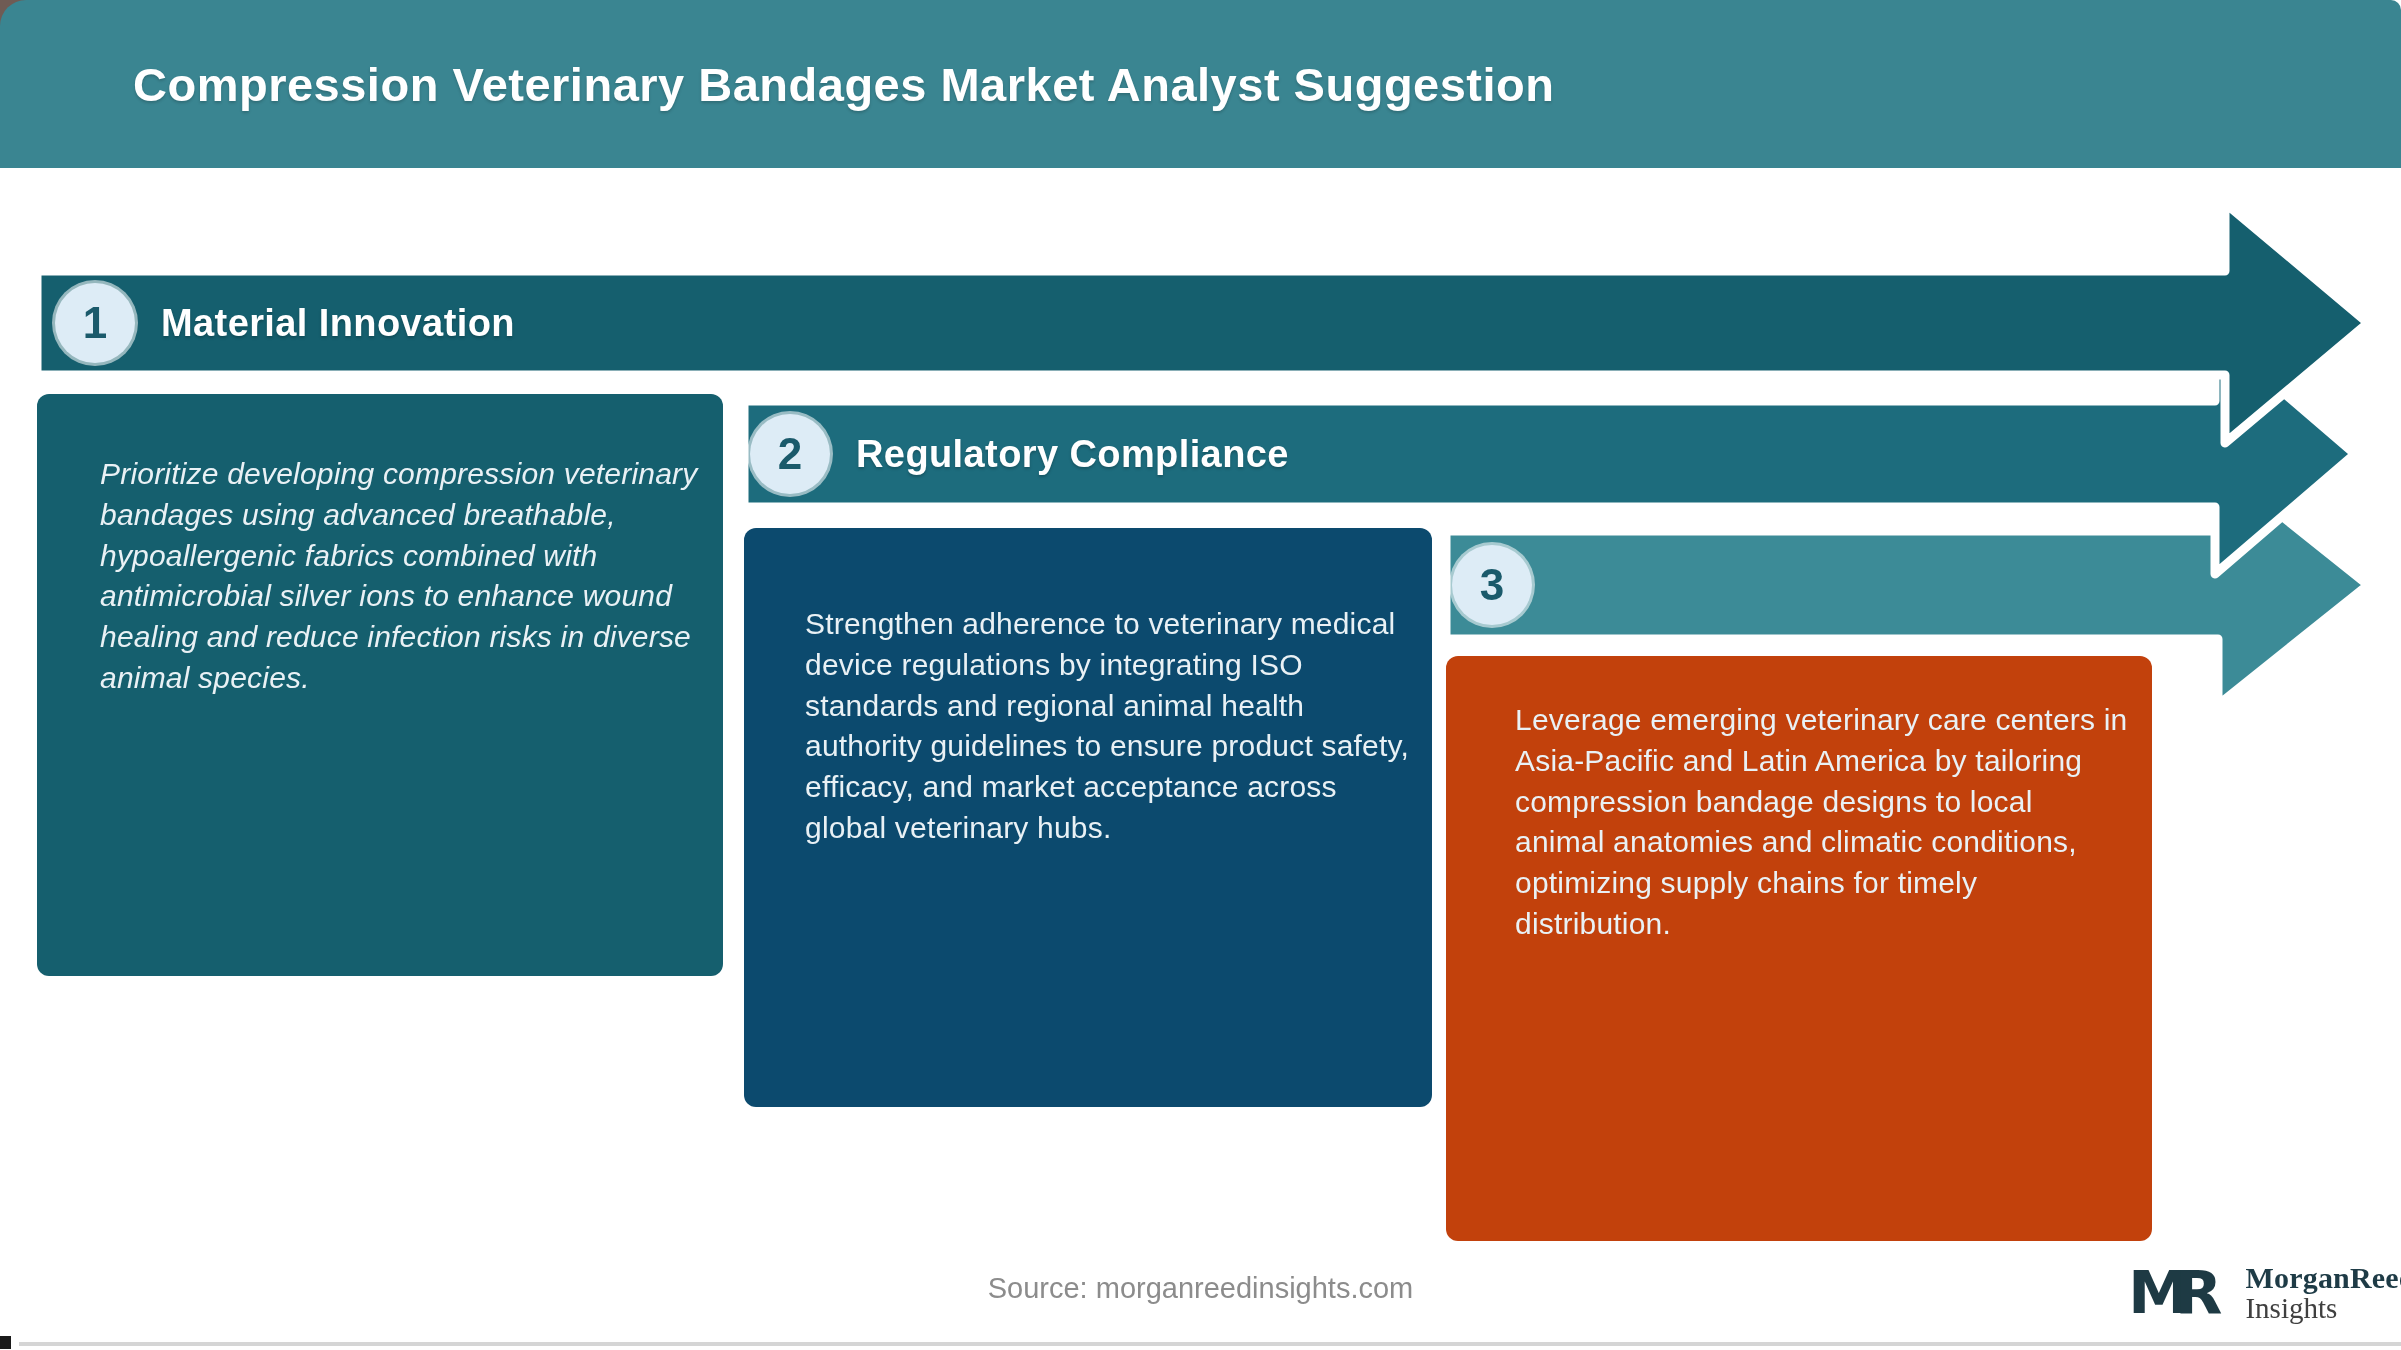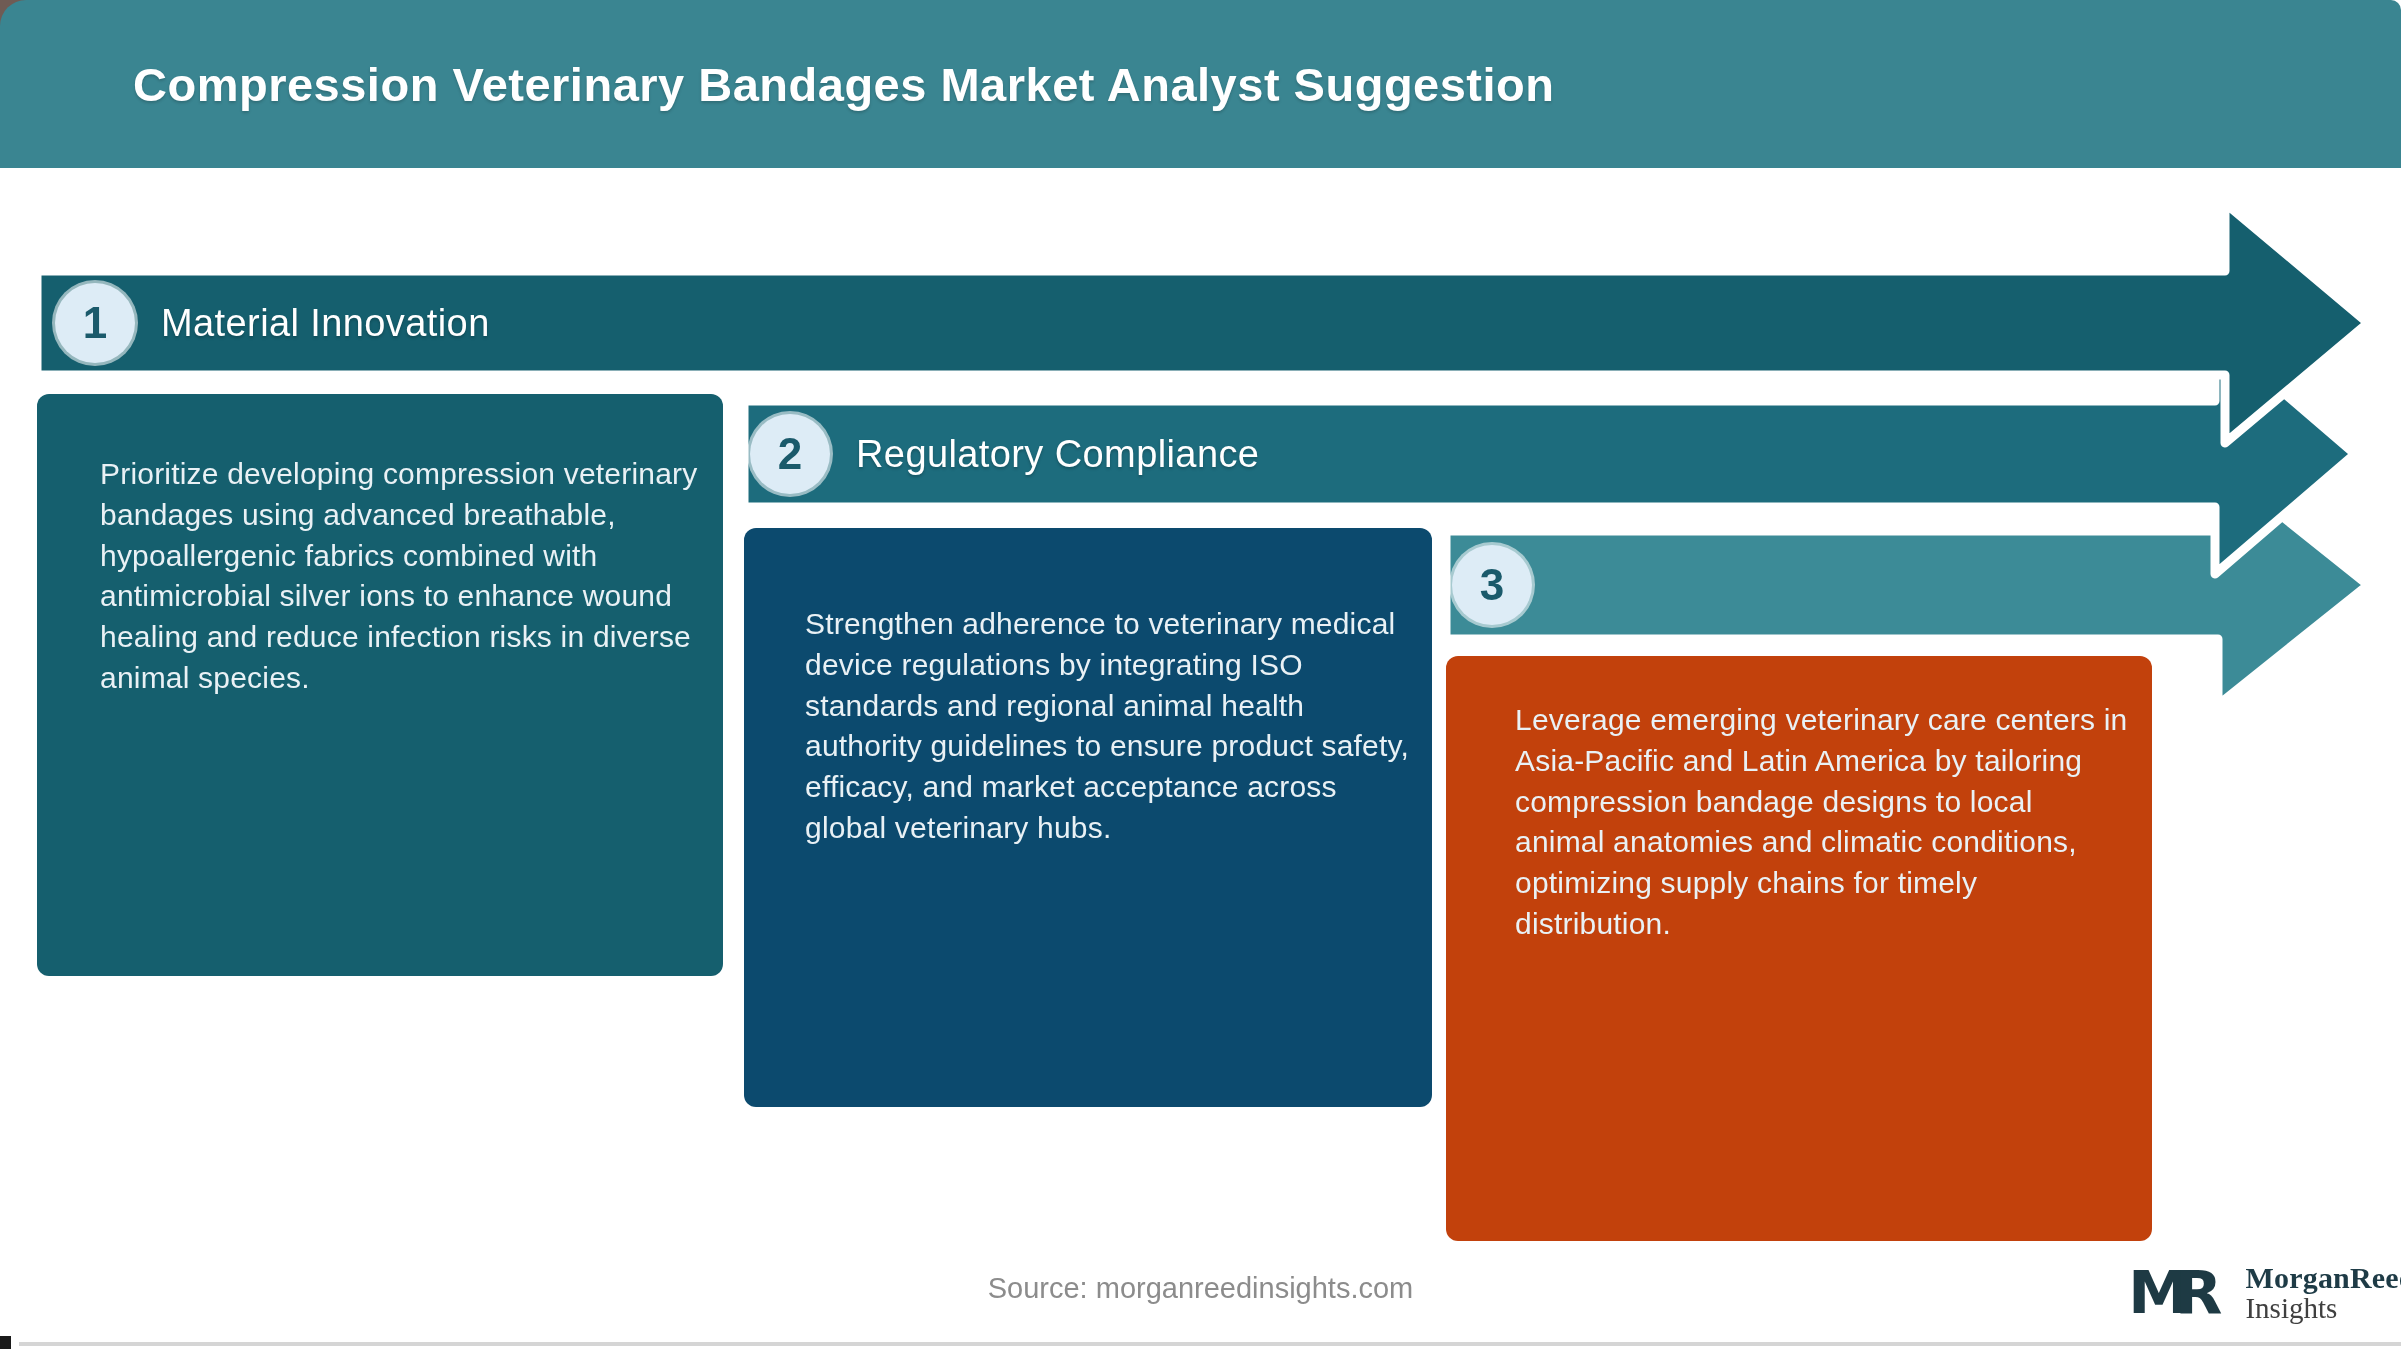--- a/index.html
+++ b/index.html
@@ -38,35 +38,35 @@
   }
   .step-circle{
     width:80px;height:80px;border-radius:50%;
     background:#ddecf6;
     display:flex;align-items:center;justify-content:center;
     color:#1a5a6b;font-size:44px;font-weight:700;
     box-shadow:0 0 0 3px rgba(255,255,255,.55);
     flex:0 0 auto;
   }
   .step-title{
-    color:#ffffff;font-size:38px;font-weight:400;letter-spacing:.4px;
+    color:#ffffff;font-size:38px;font-weight:700;letter-spacing:.4px;
     text-shadow:0 2px 3px rgba(0,0,0,.22);
   }
   #step-head-1{left:55px;top:283px;width:1000px;height:80px;}
   #step-head-2{left:750px;top:414px;width:1000px;height:80px;}
   #step-head-3{left:1452px;top:545px;width:1000px;height:80px;}
 
   
   .desc-box{
     position:absolute;border-radius:12px;
     color:#e9f1f5;font-size:30px;line-height:1.36;font-weight:400;
     letter-spacing:.2px;
   }
   #desc-1{left:37px;top:394px;width:686px;height:582px;background:#155f6e;
-          padding:60px 24px 0 63px;box-sizing:border-box;}
+          padding:60px 24px 0 63px;box-sizing:border-box;font-style:italic;}
   #desc-2{left:744px;top:528px;width:688px;height:579px;background:#0c4a6e;
           padding:76px 22px 0 61px;box-sizing:border-box;}
   #desc-3{left:1446px;top:656px;width:706px;height:585px;background:#c2410c;
           padding:44px 24px 0 69px;box-sizing:border-box;}
 
   
   .source{
     position:absolute;left:0;top:1272px;width:2401px;
     text-align:center;color:#8c8c8c;font-size:29px;
   }

